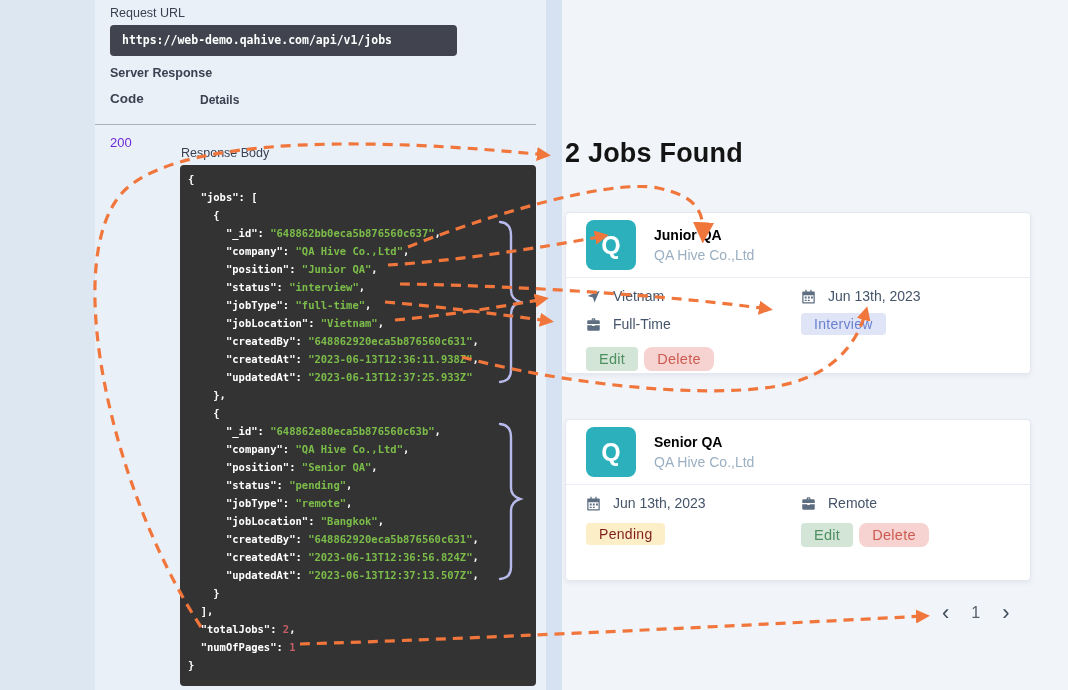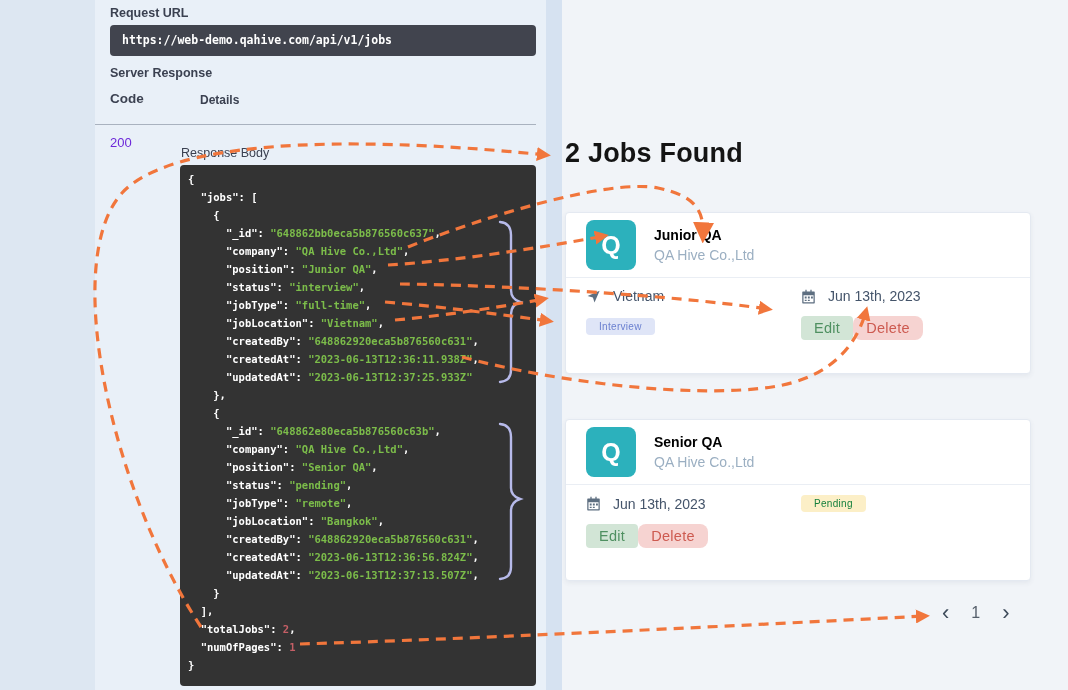--- a/index.html
+++ b/index.html
@@ -2,22 +2,22 @@
 <html style="--accent: #f1763c; --teal: #2cb1bc;"><head>
 <meta charset="utf-8">
 <style>
   html,body{margin:0;padding:0;}
   body{width:1068px;height:690px;font-family:"Liberation Sans",sans-serif;-webkit-font-smoothing:antialiased;}
   .stage{position:relative;width:1068px;height:690px;overflow:hidden;background:#f1f4f8;}
 
   
   .swagger-panel{position:absolute;left:0;top:0;width:546px;height:690px;background:#dde7f2;}
   .swagger-inner{position:absolute;left:95px;top:0;width:451px;height:690px;background:#e9f0f8;}
-  .req-url-label{position:absolute;left:110px;top:6px;font-size:12.5px;font-weight:700;color:#3b4151;}
-  .url-bar{position:absolute;left:110px;top:25px;width:426px;height:31px;background:#41444e;border-radius:4px;
+  .req-url-label{position:absolute;left:110px;top:6px;font-size:12.5px;font-weight:400;color:#3b4151;}
+  .url-bar{position:absolute;left:110px;top:25px;width:347px;height:31px;background:#41444e;border-radius:4px;
            color:#fff;font-family:"DejaVu Sans Mono",monospace;font-weight:700;font-size:11.5px;line-height:31px;padding-left:12px;box-sizing:border-box;}
   .server-response-label{position:absolute;left:110px;top:66px;font-size:12.5px;font-weight:700;color:#3b4151;}
   .code-header{position:absolute;left:110px;top:91px;font-size:13.5px;font-weight:700;color:#3b4151;}
   .details-header{position:absolute;left:200px;top:93px;font-size:12px;font-weight:700;color:#3b4151;}
   .hdr-divider{position:absolute;left:95px;top:124px;width:441px;height:1px;background:#a9b2bf;}
   .status-code{position:absolute;left:110px;top:135px;font-size:13px;color:#6d28d9;}
   .response-body-label{position:absolute;left:181px;top:146px;font-size:12.5px;color:#3b4151;}
   .code-block{position:absolute;left:180px;top:165px;width:356px;height:521px;background:#333333;border-radius:4px;
               margin:0;padding:5px 0 0 8px;box-sizing:border-box;
               font-family:"DejaVu Sans Mono",monospace;font-size:10.5px;font-weight:700;color:#ffffff;}
@@ -36,24 +36,24 @@
   .job-card{position:relative;width:466px;height:162px;background:#ffffff;border:1px solid #e4e9f1;border-radius:4px;
             box-shadow:0 2px 5px rgba(60,75,100,.07);box-sizing:border-box;margin-bottom:45px;}
   .job-card-header{display:flex;align-items:center;height:64px;padding:0 20px;border-bottom:1px solid #eaeef4;}
   .avatar{width:50px;height:50px;border-radius:8px;background:var(--teal,#2cb1bc);color:#fff;font-size:25px;font-weight:700;
           display:flex;align-items:center;justify-content:center;margin-right:18px;}
   .job-title{font-size:14px;font-weight:700;color:#000000;}
   .job-company{font-size:14px;color:#9bafc2;margin-top:4px;}
   .job-card-body{display:grid;grid-template-columns:215px 1fr;row-gap:9px;padding:10px 20px 0 20px;align-items:center;}
   .info-item{display:flex;align-items:center;gap:12px;font-size:14px;color:#44546a;}
   .info-item svg{flex:0 0 auto;}
-  .badge{justify-self:start;font-size:10px;padding:3px 13px;border-radius:4px;letter-spacing:.3px;}
+  .badge{justify-self:start;font-size:14px;padding:3px 13px;border-radius:4px;letter-spacing:.3px;}
   .badge.interview{background:#dfe5f7;color:#6b80d0;}
-  .badge.pending{background:#fcefc7;color:#15803d;text-align:right;}
-  .btn-row{display:flex;gap:0;margin-top:3px;}
+  .badge.pending{background:#fcefc7;color:#7f1d1d;text-align:right;}
+  .btn-row{display:flex;gap:6px;margin-top:3px;}
   .btn{border:none;border-radius:4px;font-size:14.5px;padding:4px 13px;cursor:pointer;font-family:inherit;letter-spacing:.3px;}
   .btn.edit{background:#d2e5d6;color:#4f9061;}
   .btn.delete{background:#f6d3d1;color:#cd5a50;border-radius:8px;}
   .pagination{position:absolute;left:378px;top:600px;display:flex;align-items:center;gap:20px;}
   .page-chevron{background:none;border:none;font-size:22px;line-height:26px;color:#3e4b5b;cursor:pointer;padding:0 2px;font-family:inherit;}
   .page-number{font-size:16px;color:#565f6b;}
 
   
   .overlay{position:absolute;left:0;top:0;width:1068px;height:690px;pointer-events:none;z-index:20;}
   .arrow{fill:none;stroke:var(--accent,#f1763c);stroke-width:3.2;stroke-dasharray:10 7;}
@@ -100,20 +100,26 @@
                 <path d="M2.5 11.2 21.8 2.7l-8.2 19-2.6-8.3z"></path>
               </svg>
           <span>Vietnam</span>
         </div>
         <div class="info-item">
           <svg width="15" height="15" viewBox="0 0 24 24" fill="#5d6e80">
                 <path d="M7 1h2v3H7zM15 1h2v3h-2zM3 4h18a1 1 0 0 1 1 1v17a1 1 0 0 1-1 1H3a1 1 0 0 1-1-1V5a1 1 0 0 1 1-1zm1 6v11h16V10H4zm2 2h3v3H6v-3zm5 0h3v3h-3v-3zm5 0h3v3h-3v-3zM6 17h3v2H6v-2zm5 0h3v2h-3v-2z"></path>
               </svg>
           <span>Jun 13th, 2023</span>
         </div>
+        <div class="info-item">
+          <svg width="15" height="15" viewBox="0 0 24 24" fill="#5d6e80">
+                <path d="M9 5V4a2 2 0 0 1 2-2h2a2 2 0 0 1 2 2v1h5a2 2 0 0 1 2 2v4H2V7a2 2 0 0 1 2-2h5zm2-1v1h2V4h-2zM2 13h8v1.5h4V13h8v7a2 2 0 0 1-2 2H4a2 2 0 0 1-2-2v-7z"></path>
+              </svg>
+          <span>Full-Time</span>
+        </div>
         <span class="badge interview">Interview</span>
         <div class="btn-row">
           <button class="btn edit">Edit</button>
           <button class="btn delete">Delete</button>
         </div>
       </div>
     </div>
 
     <div class="job-card">
       <div class="job-card-header">
@@ -124,20 +130,26 @@
           <div class="job-title">Senior QA</div>
           <div class="job-company">QA Hive Co.,Ltd</div>
         </div>
       </div>
       <div class="job-card-body">
         <div class="info-item">
           <svg width="15" height="15" viewBox="0 0 24 24" fill="#5d6e80">
                 <path d="M7 1h2v3H7zM15 1h2v3h-2zM3 4h18a1 1 0 0 1 1 1v17a1 1 0 0 1-1 1H3a1 1 0 0 1-1-1V5a1 1 0 0 1 1-1zm1 6v11h16V10H4zm2 2h3v3H6v-3zm5 0h3v3h-3v-3zm5 0h3v3h-3v-3zM6 17h3v2H6v-2zm5 0h3v2h-3v-2z"></path>
               </svg>
           <span>Jun 13th, 2023</span>
+        </div>
+        <div class="info-item">
+          <svg width="15" height="15" viewBox="0 0 24 24" fill="#5d6e80">
+                <path d="M9 5V4a2 2 0 0 1 2-2h2a2 2 0 0 1 2 2v1h5a2 2 0 0 1 2 2v4H2V7a2 2 0 0 1 2-2h5zm2-1v1h2V4h-2zM2 13h8v1.5h4V13h8v7a2 2 0 0 1-2 2H4a2 2 0 0 1-2-2v-7z"></path>
+              </svg>
+          <span>Remote</span>
         </div>
         <span class="badge pending">Pending</span>
         <div class="btn-row">
           <button class="btn edit">Edit</button>
           <button class="btn delete">Delete</button>
         </div>
       </div>
     </div>
   </div>
     <div class="pagination">

